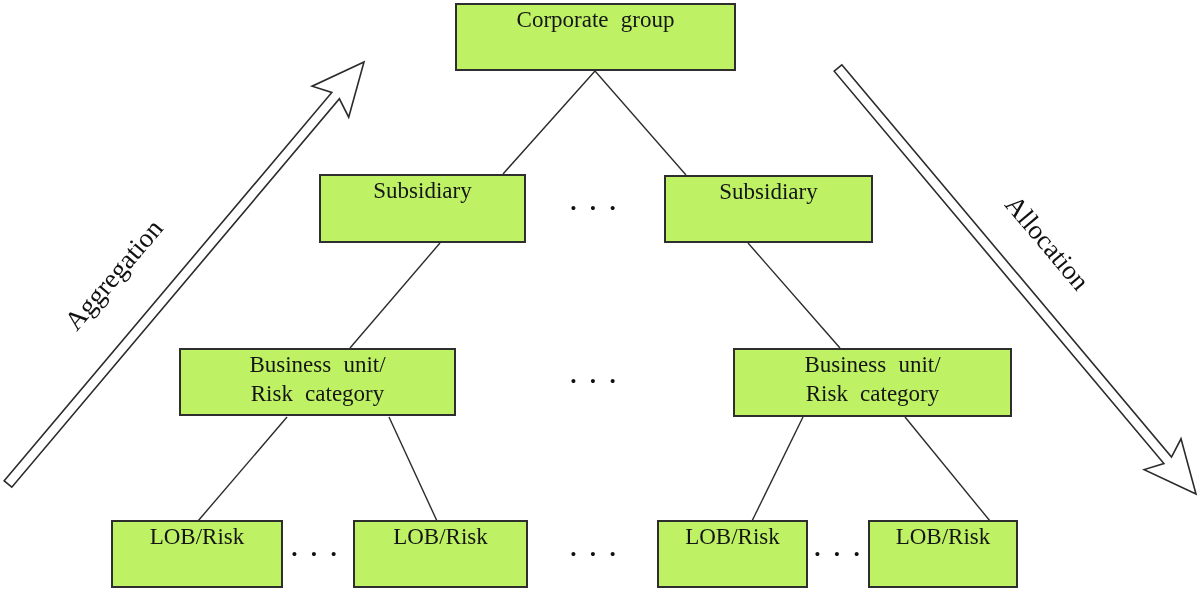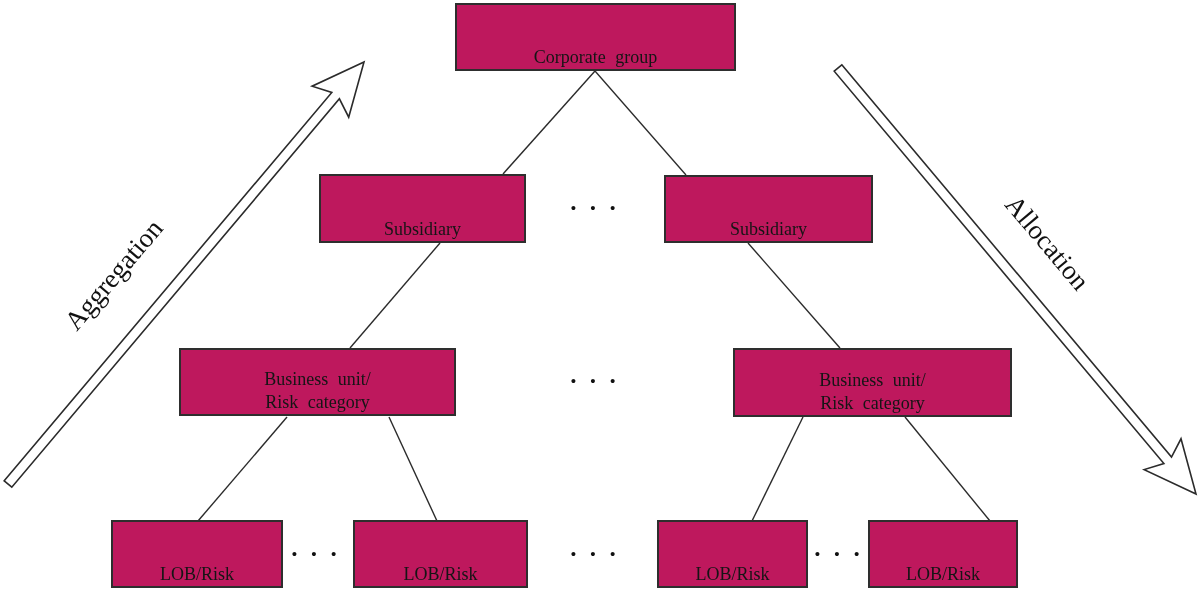--- a/index.html
+++ b/index.html
@@ -14,27 +14,27 @@
   }
   #wires {
     position: absolute;
     left: 0; top: 0;
     width: 1200px; height: 591px;
   }
   .node {
     position: absolute;
     box-sizing: border-box;
     border: 2px solid #2e2e2e;
-    background: #be185d;
+    background: #bef264;
     display: flex;
     flex-direction: column;
     align-items: center;
-    justify-content: flex-end;
+    justify-content: flex-start;
     text-align: center;
-    font-size: 18px;
+    font-size: 23px;
     word-spacing: 0.28em;
     line-height: 1.28;
     white-space: nowrap;
   }
   .ellipsis {
     position: absolute;
     transform: translate(-50%, -50%);
     font-size: 25px;
     font-weight: 700;
     letter-spacing: 0.45em;

